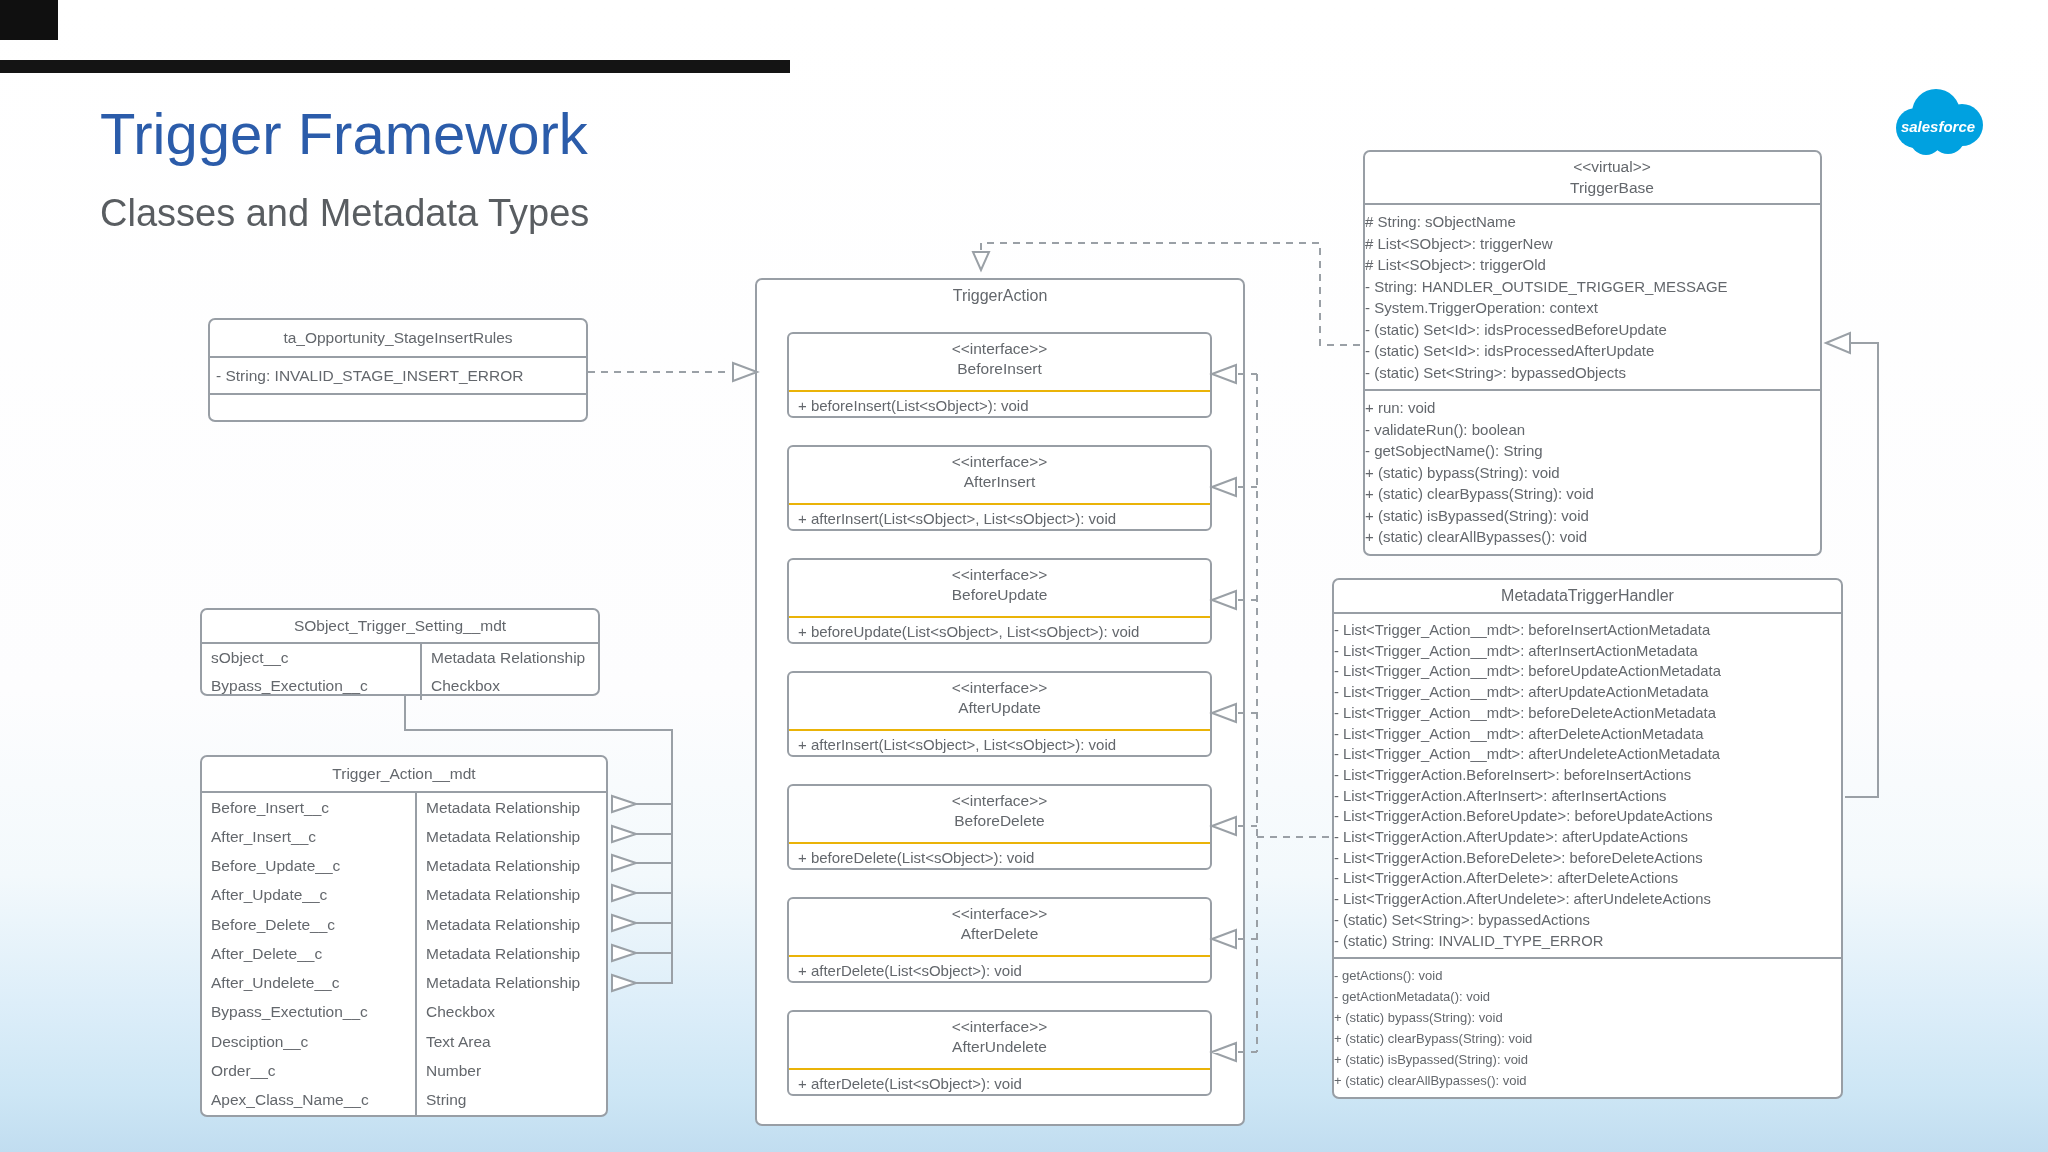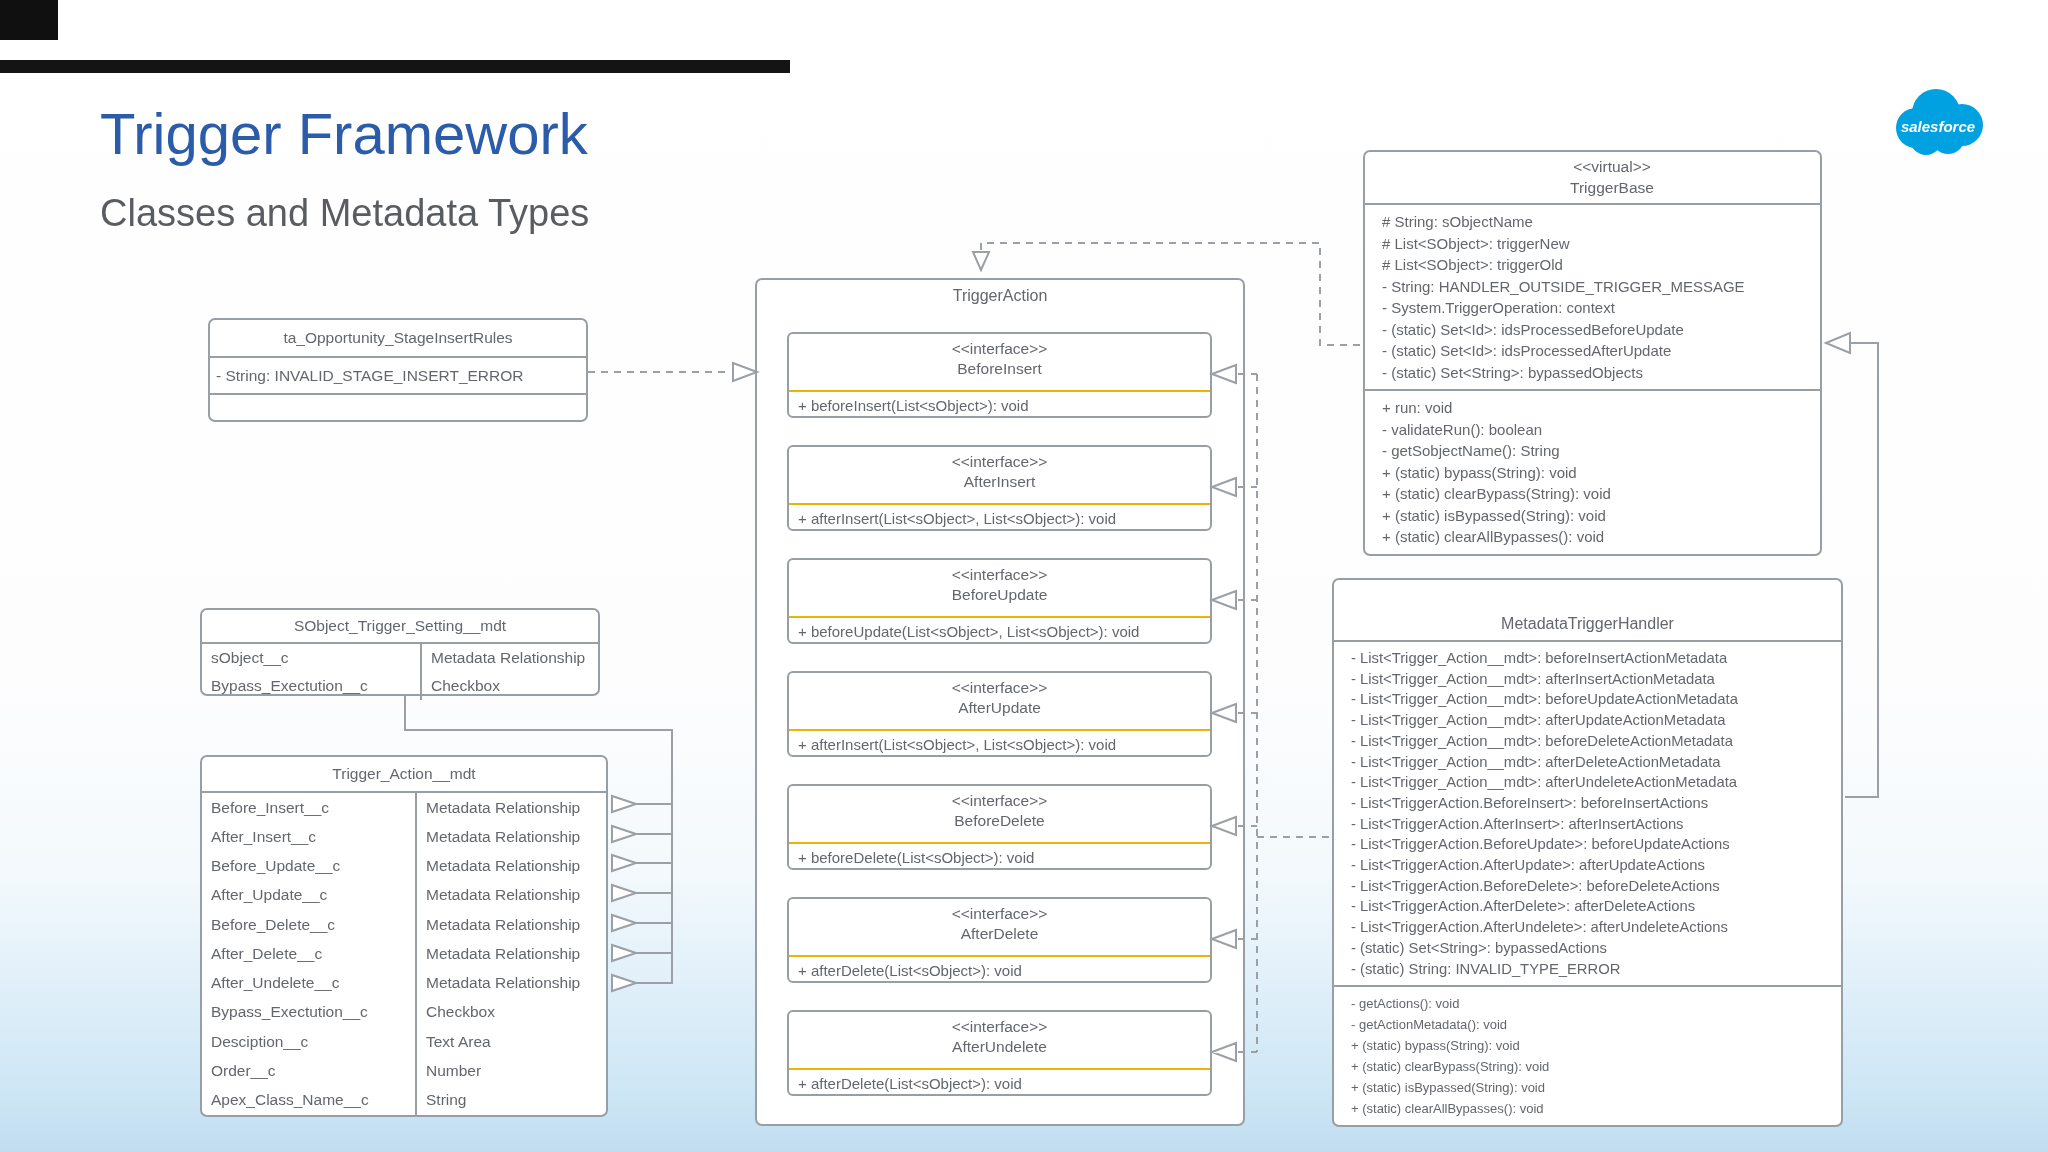--- a/index.html
+++ b/index.html
@@ -36,26 +36,26 @@
   .b2 .frow{height:28px;flex:none;}
   .b2 .fn{width:218px;}
   
   .cont{left:755px;top:278px;width:490px;height:848px;}
   .cont .ct{text-align:center;padding-top:7px;font-size:16px;}
   .iface{position:absolute;left:30px;width:425px;height:86px;background:#fff;border:2px solid #989ea5;
          border-radius:6px;box-sizing:border-box;}
   .iface .hd{height:51px;text-align:center;padding-top:5px;line-height:20px;border-bottom:2px solid #eab308;}
   .iface .m{padding:5px 9px;font-size:15px;}
   
-  .sec{padding:6px 17px;line-height:21.5px;font-size:15px;}
+  .sec{padding:6px 0;line-height:21.5px;font-size:15px;}
   .sec.bt{border-top:2px solid #989ea5;}
   .b4{left:1363px;top:150px;width:459px;}
   .b4 .hdr{text-align:center;padding:4px 0 5px 0;line-height:21px;font-size:15.5px;margin-left:39px;}
   .b5{left:1332px;top:578px;width:511px;}
-  .b5 .t{height:32px;font-size:16px;margin-top:28px;}
+  .b5 .t{height:32px;font-size:16px;}
   .b5 .sec{line-height:20.7px;font-size:14.8px;}
   .b5 .sec.meth{line-height:21px;font-size:13px;}
 </style>
 </head>
 <body>
 
 <div class="slide">
 
   <div class="decor-corner"></div>
   <div class="decor-strip"></div>

